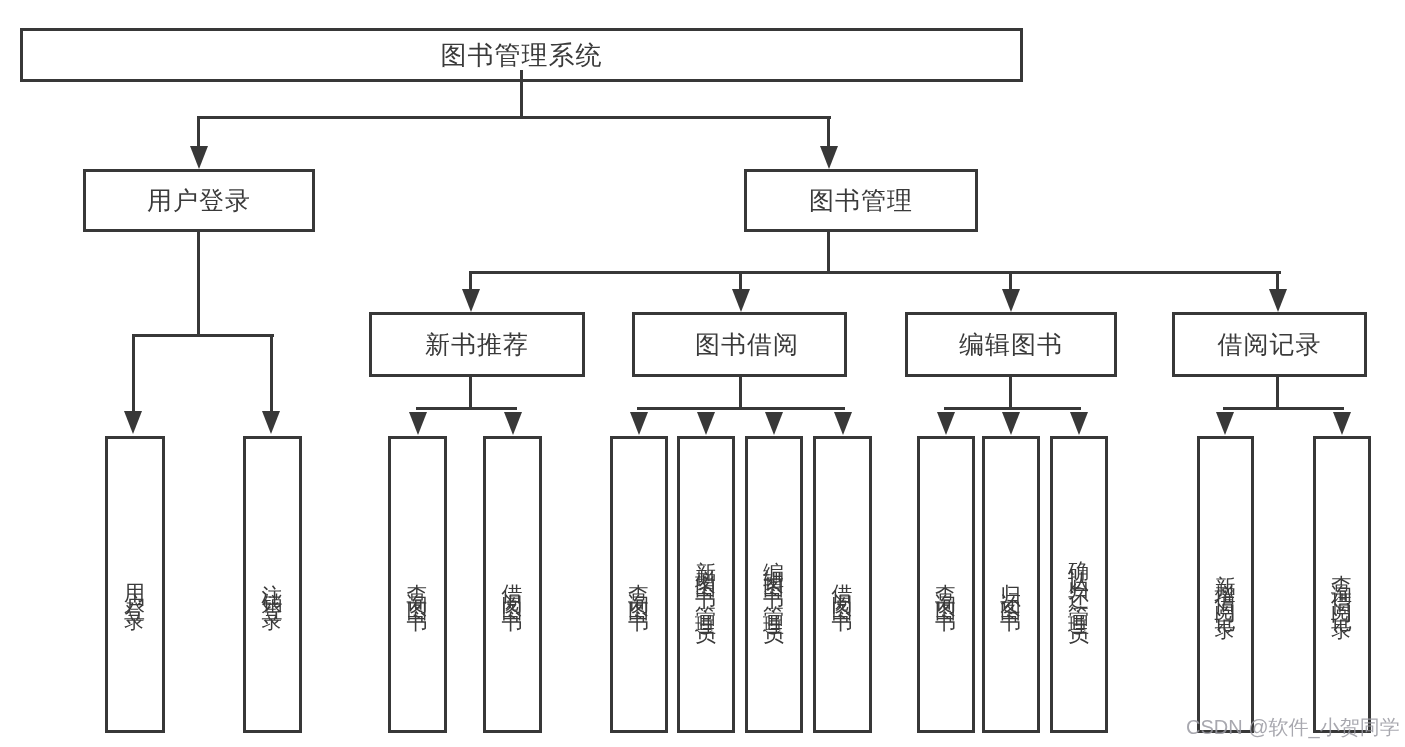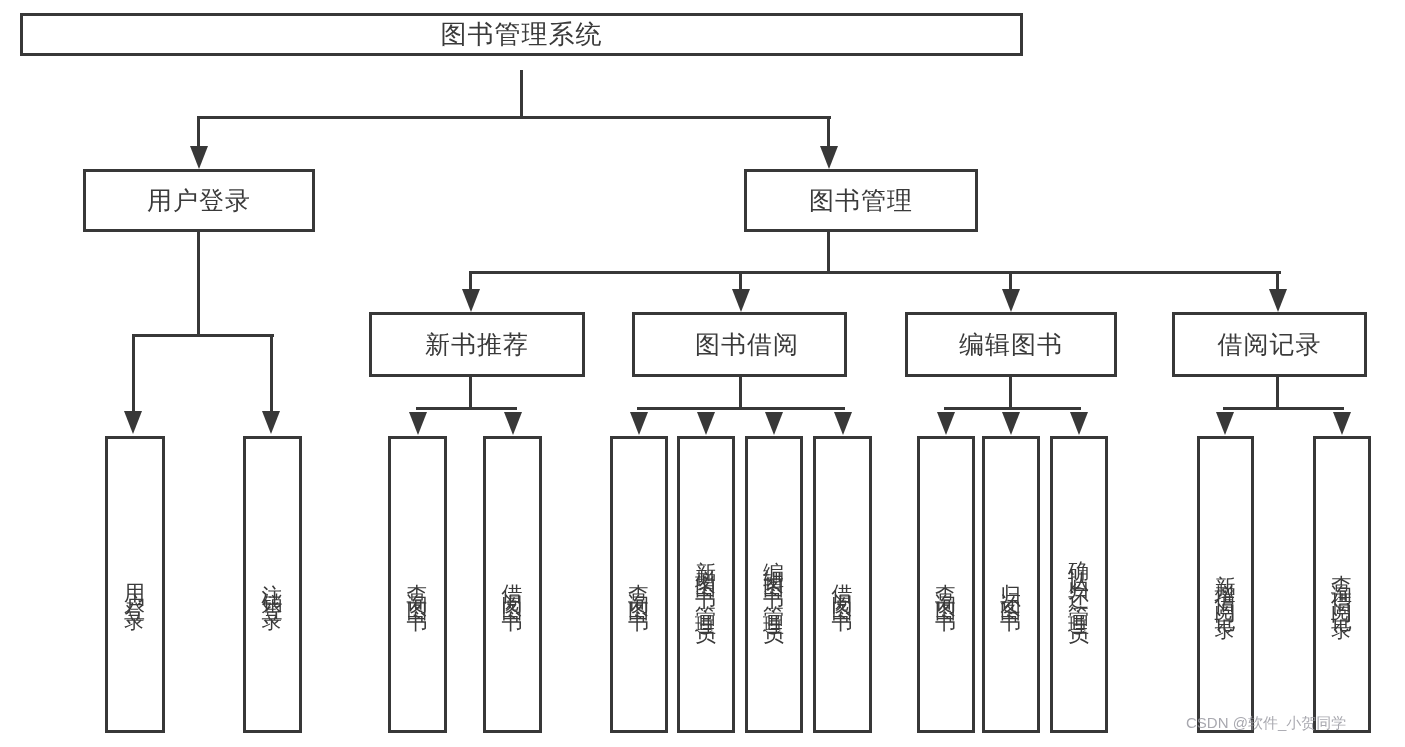--- a/index.html
+++ b/index.html
@@ -44,33 +44,33 @@
   .arrow{
     position:absolute;
     width:0;height:0;
     border-left:9px solid transparent;
     border-right:9px solid transparent;
     border-top:23px solid var(--line);
   }
   .watermark{
     position:absolute;
     left:1186px;top:714px;
-    font-size:15px;
+    font-size:20px;
     color:var(--wm);
     opacity:.85;
     white-space:nowrap;
     z-index:5;
   }
 </style>
 </head>
 <body>
 
 <div class="canvas">
 
-  <div class="box hbox title" style="left:20px;top:13px;width:1003px;height:43px;">
+  <div class="box hbox title" style="left:20px;top:28px;width:1003px;height:54px;">
     <span>图书管理系统</span>
   </div>
 
   <div class="vline" style="left:520px;top:70px;height:46px;"></div>
   <div class="hline" style="left:197px;top:116px;width:634px;"></div>
   <div class="vline" style="left:197px;top:116px;height:32px;"></div>
   <div class="arrow" style="left:190px;top:146px;"></div>
   <div class="vline" style="left:827px;top:116px;height:32px;"></div>
   <div class="arrow" style="left:820px;top:146px;"></div>
 

